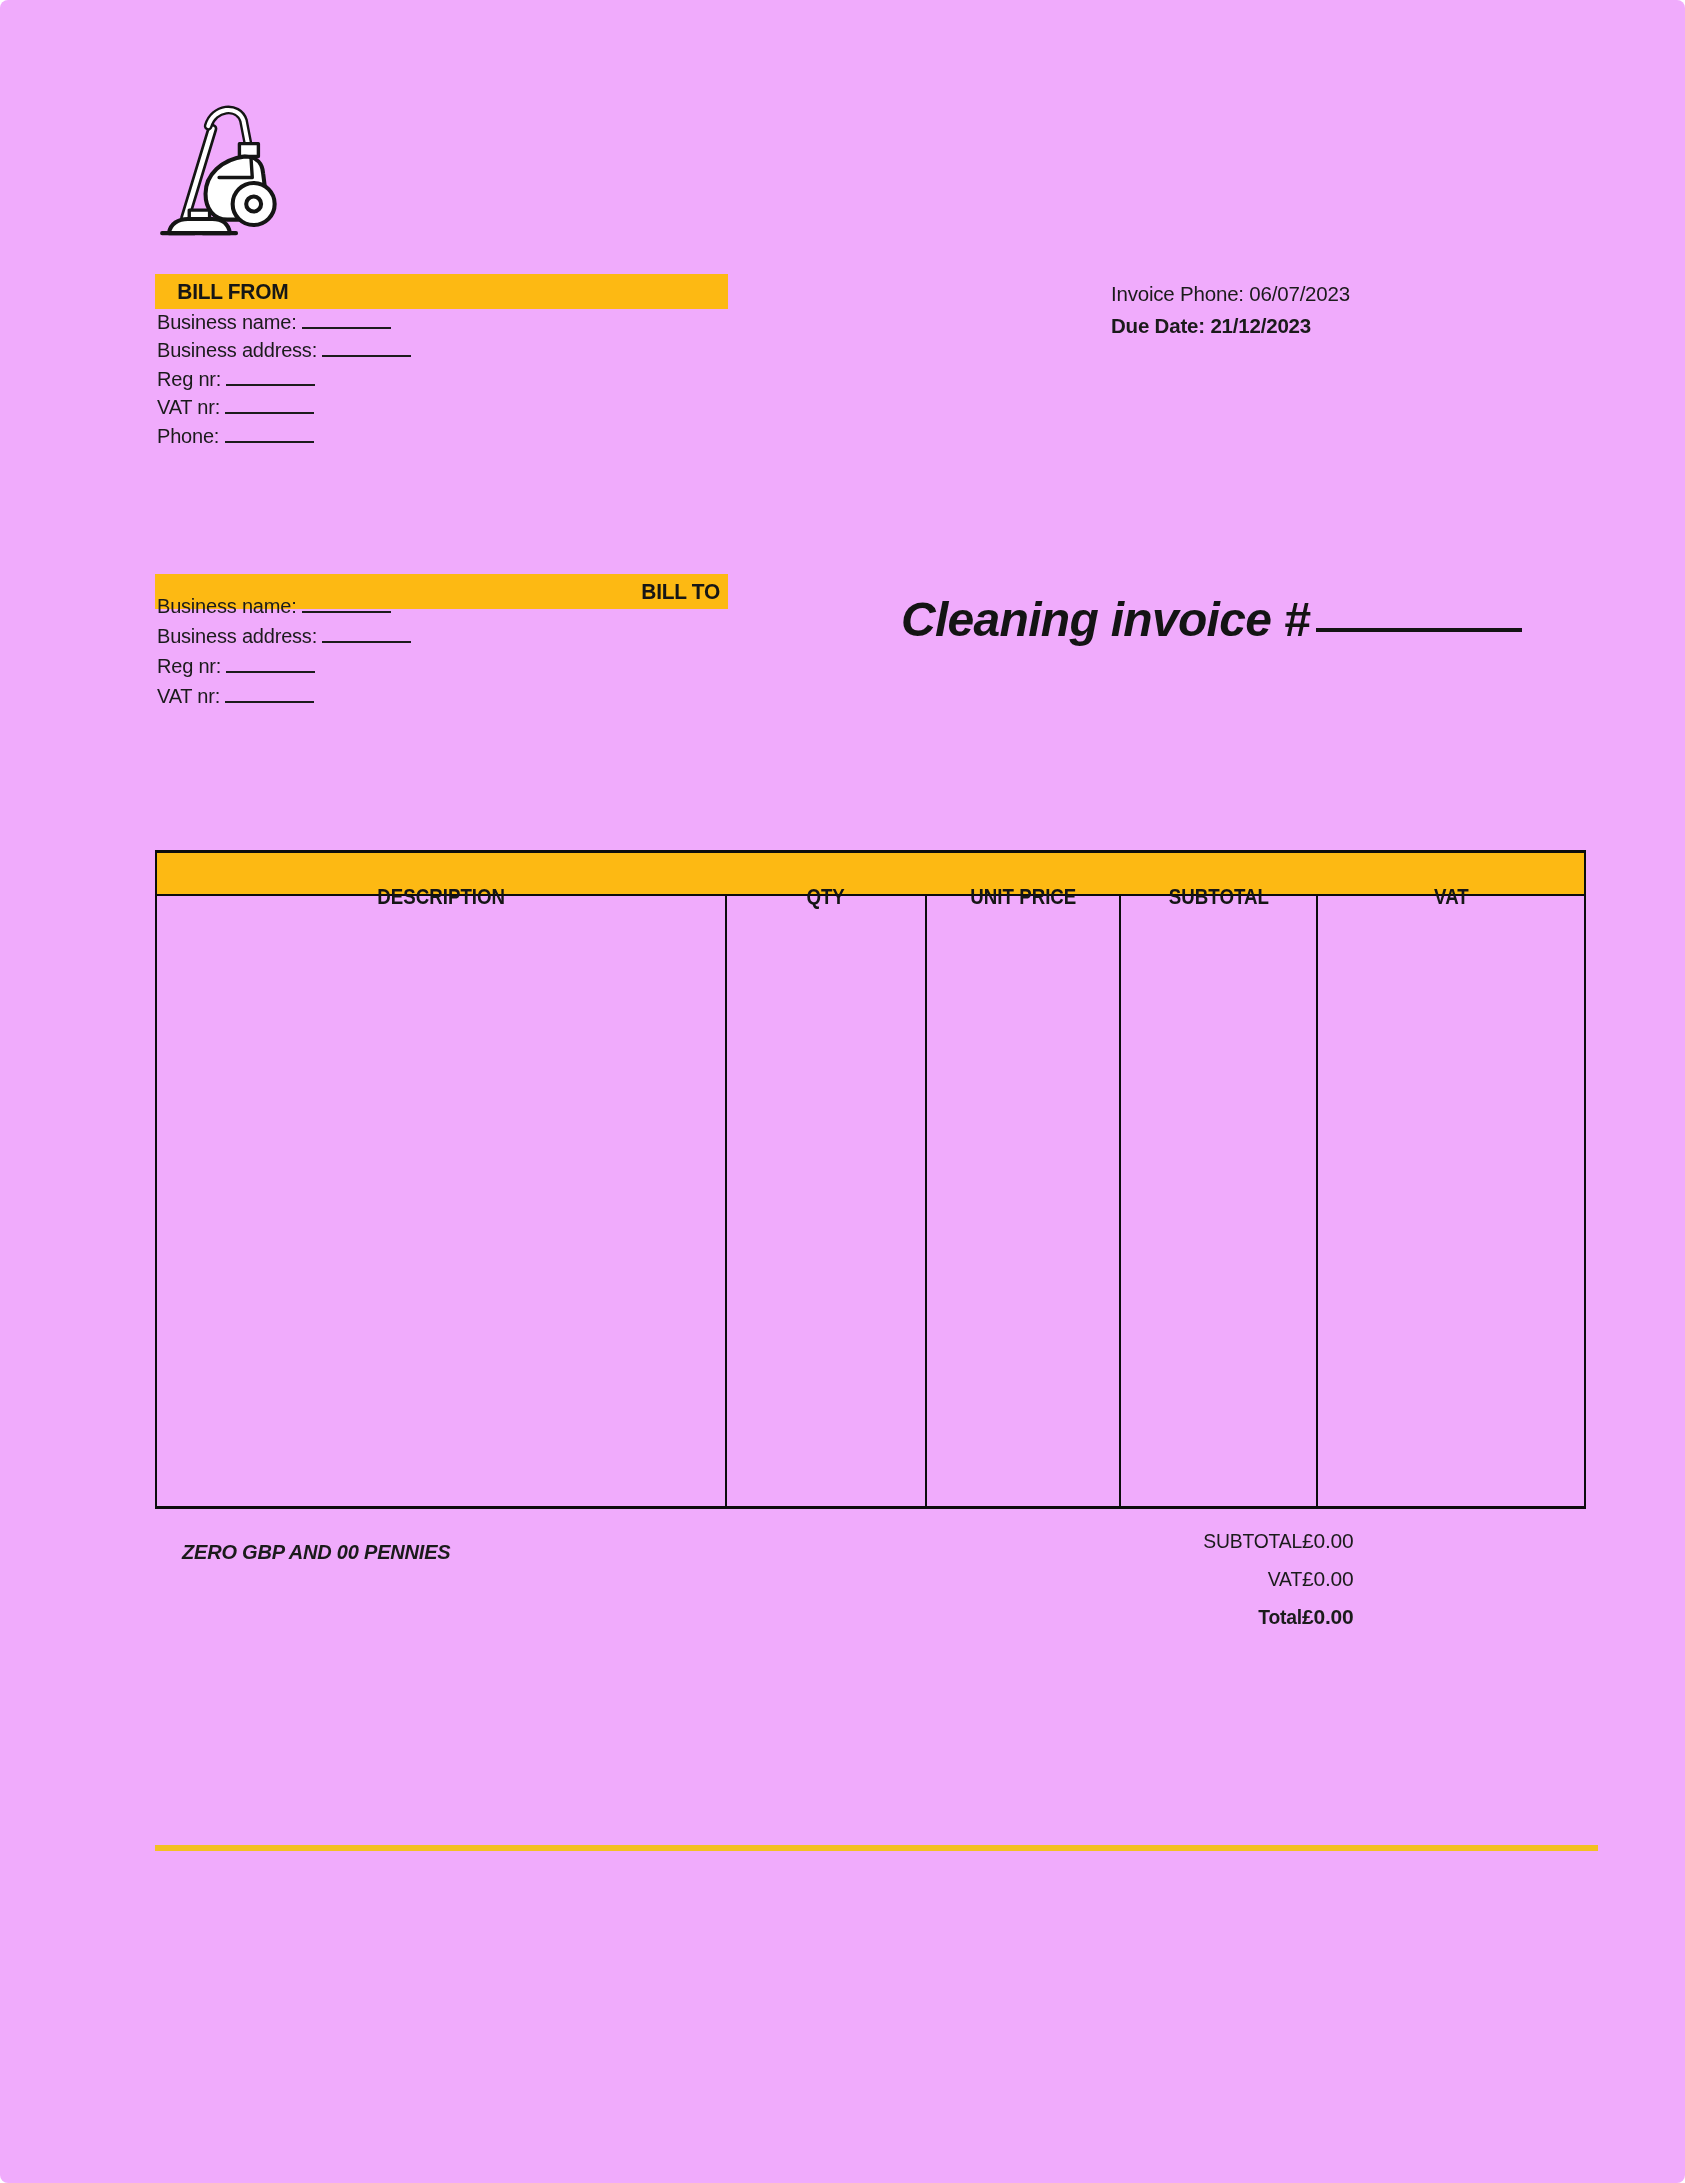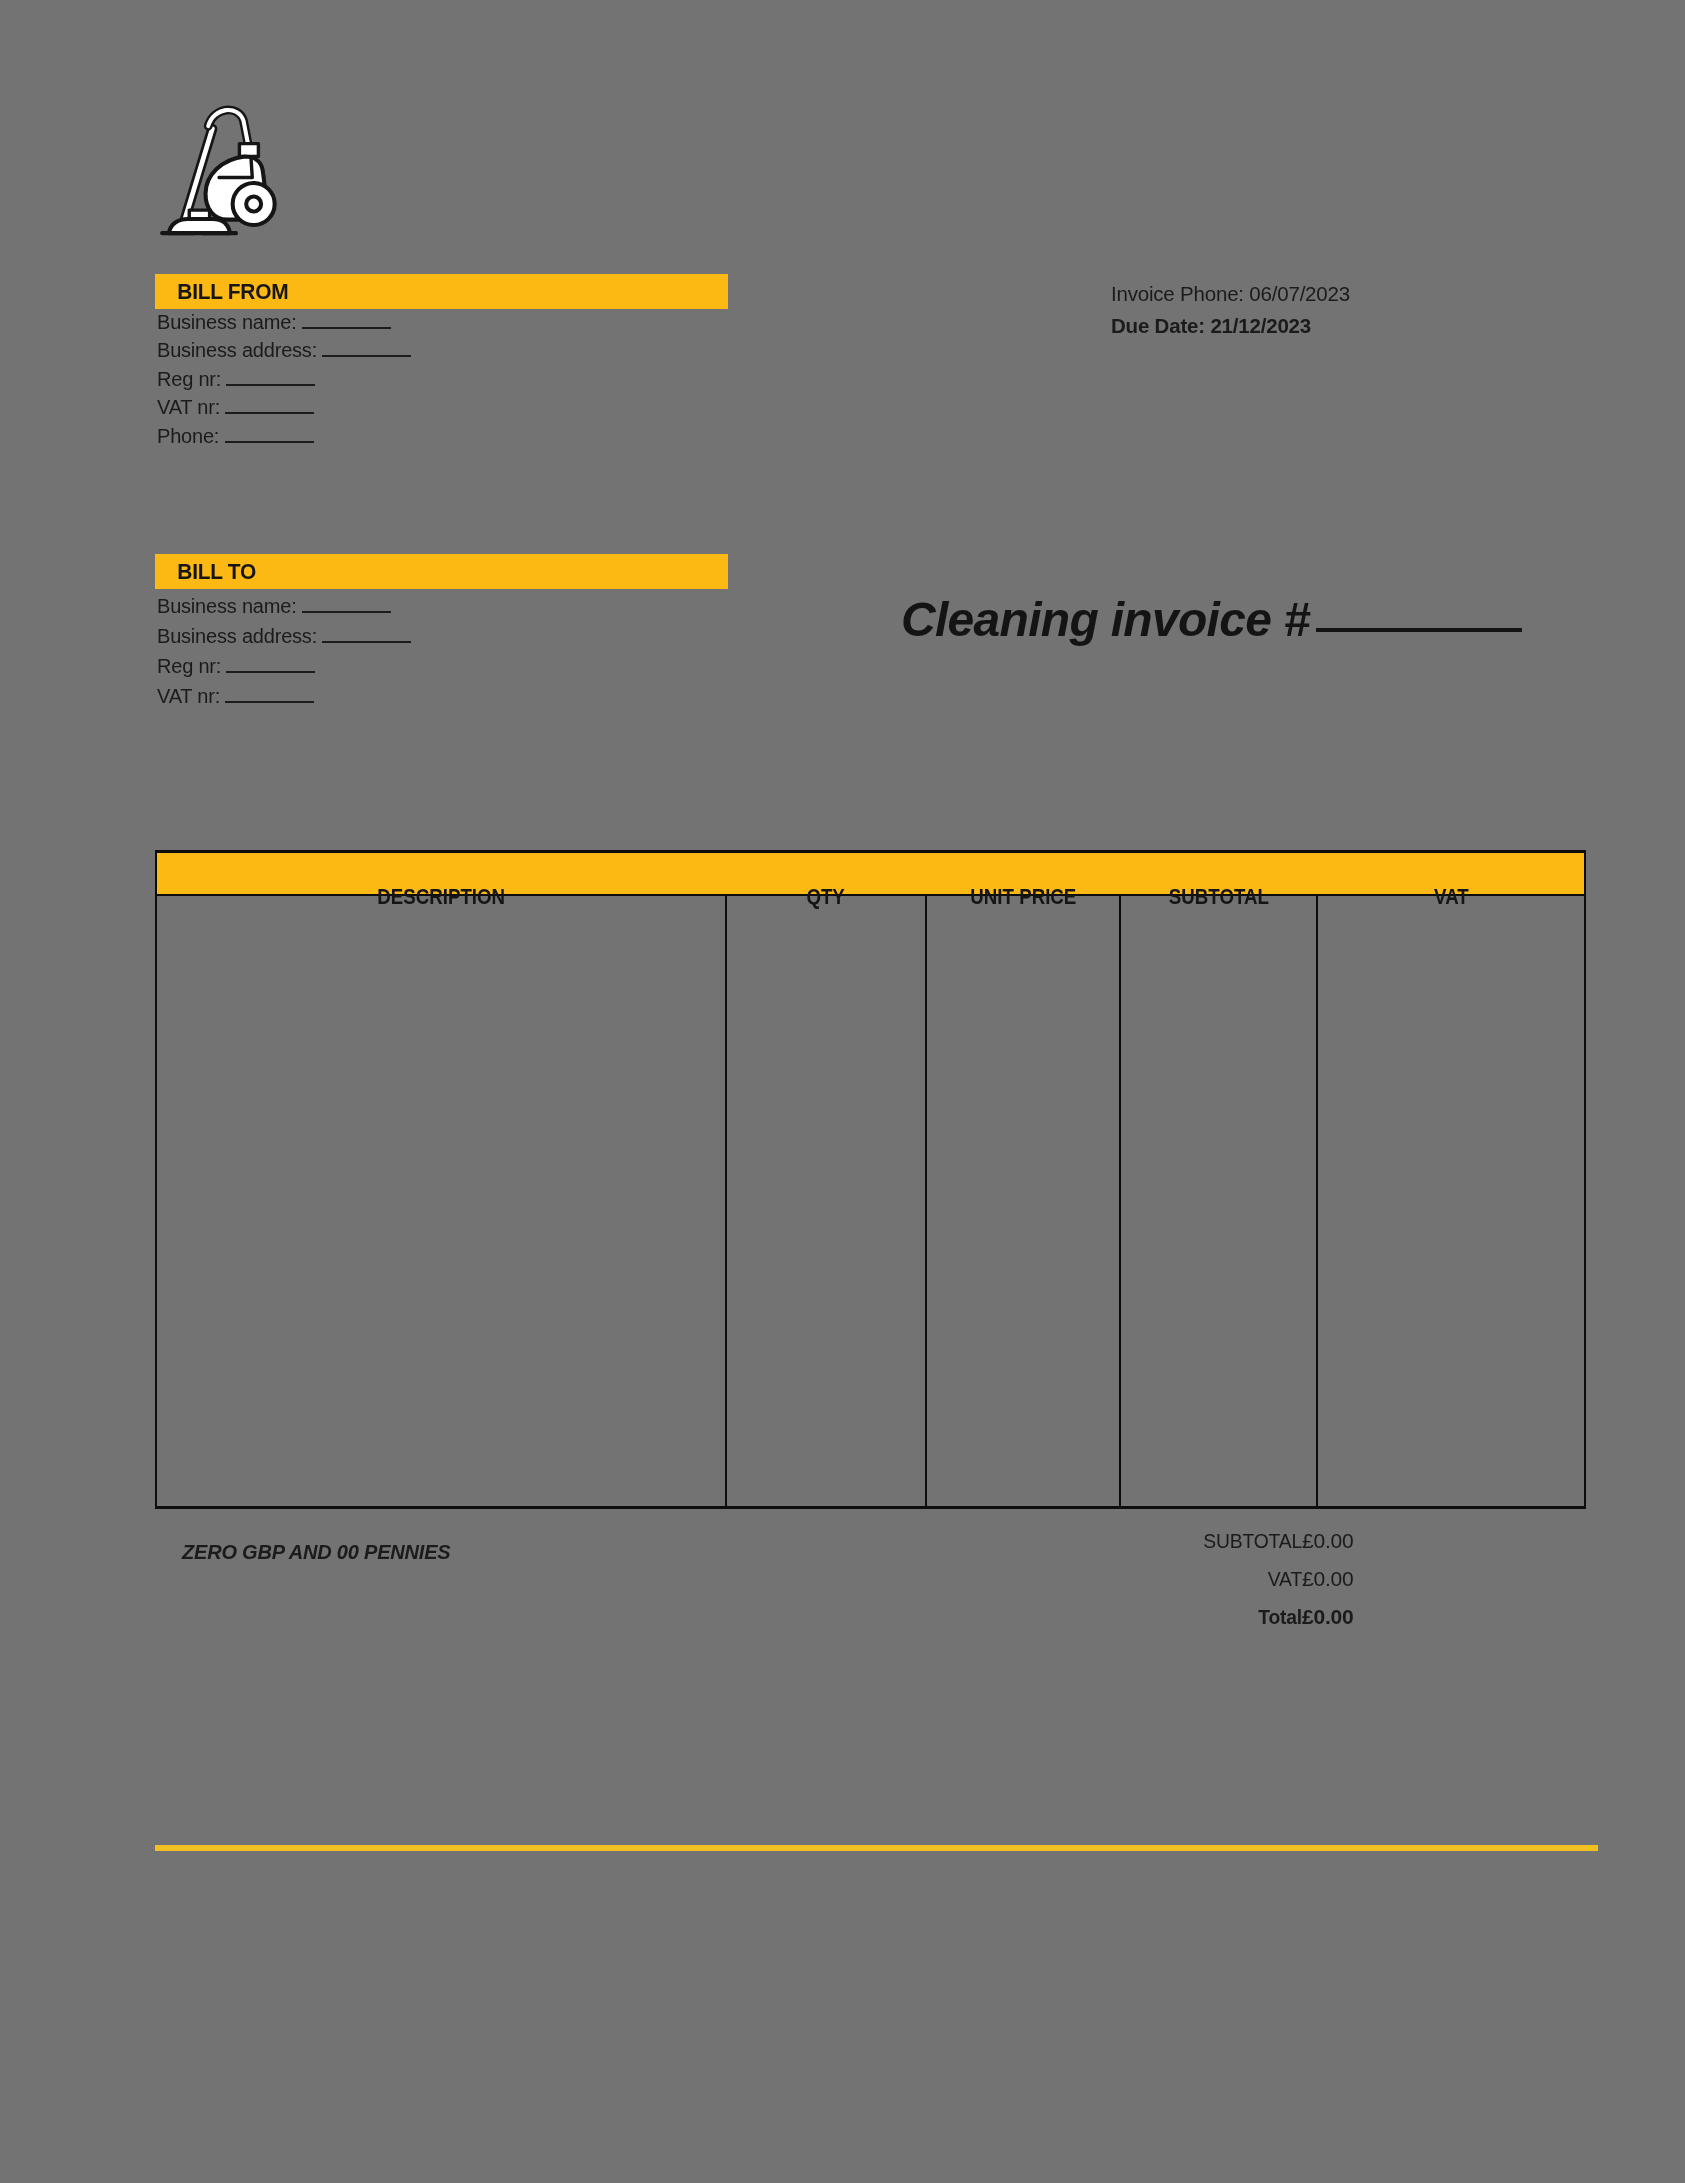--- a/index.html
+++ b/index.html
@@ -1,39 +1,40 @@
 <!DOCTYPE html>
 <html style="font-size:10.6px"><head>
 <meta charset="utf-8">
 <style>
   html,body{margin:0;padding:0;background:#ffffff;}
   .page{
     position:relative;
     width:1685px;
     height:2183px;
-    background:#737373;
+    background:#f0abfc;
     font-family:"Liberation Sans", sans-serif;
     color:#1b1b1b;
     overflow:hidden;
+    border-radius:8px;
   }
   
   .logo{position:absolute;left:153px;top:103px;width:143px;height:141px;}
   
   .section-bar{
     position:absolute;left:155px;width:573px;height:35px;
     background:#FDB913;display:flex;align-items:center;
   }
   .section-bar .bar-title{
     font-size:22.5px;font-weight:700;color:#161616;
     padding-left:24px;letter-spacing:-0.3px;
     transform:scaleX(.93);transform-origin:0 50%;
     white-space:nowrap;
   }
   .bar-from{top:274px;}
-  .bar-to{top:554px;}
+  .bar-to{top:574px;justify-content:flex-end;}
   
   .fields{position:absolute;left:157px;}
   .fields-from{top:308px;}
   .fields-to{top:591px;}
   .field-row{height:28.4px;line-height:28.4px;font-size:20px;letter-spacing:-0.2px;white-space:nowrap;}
   .fields-to .field-row{height:30px;line-height:30px;}
   .blank{
     display:inline-block;width:89px;height:6.6px;
     border-bottom:2px solid #1c1c1c;margin-left:5.3px;
   }

